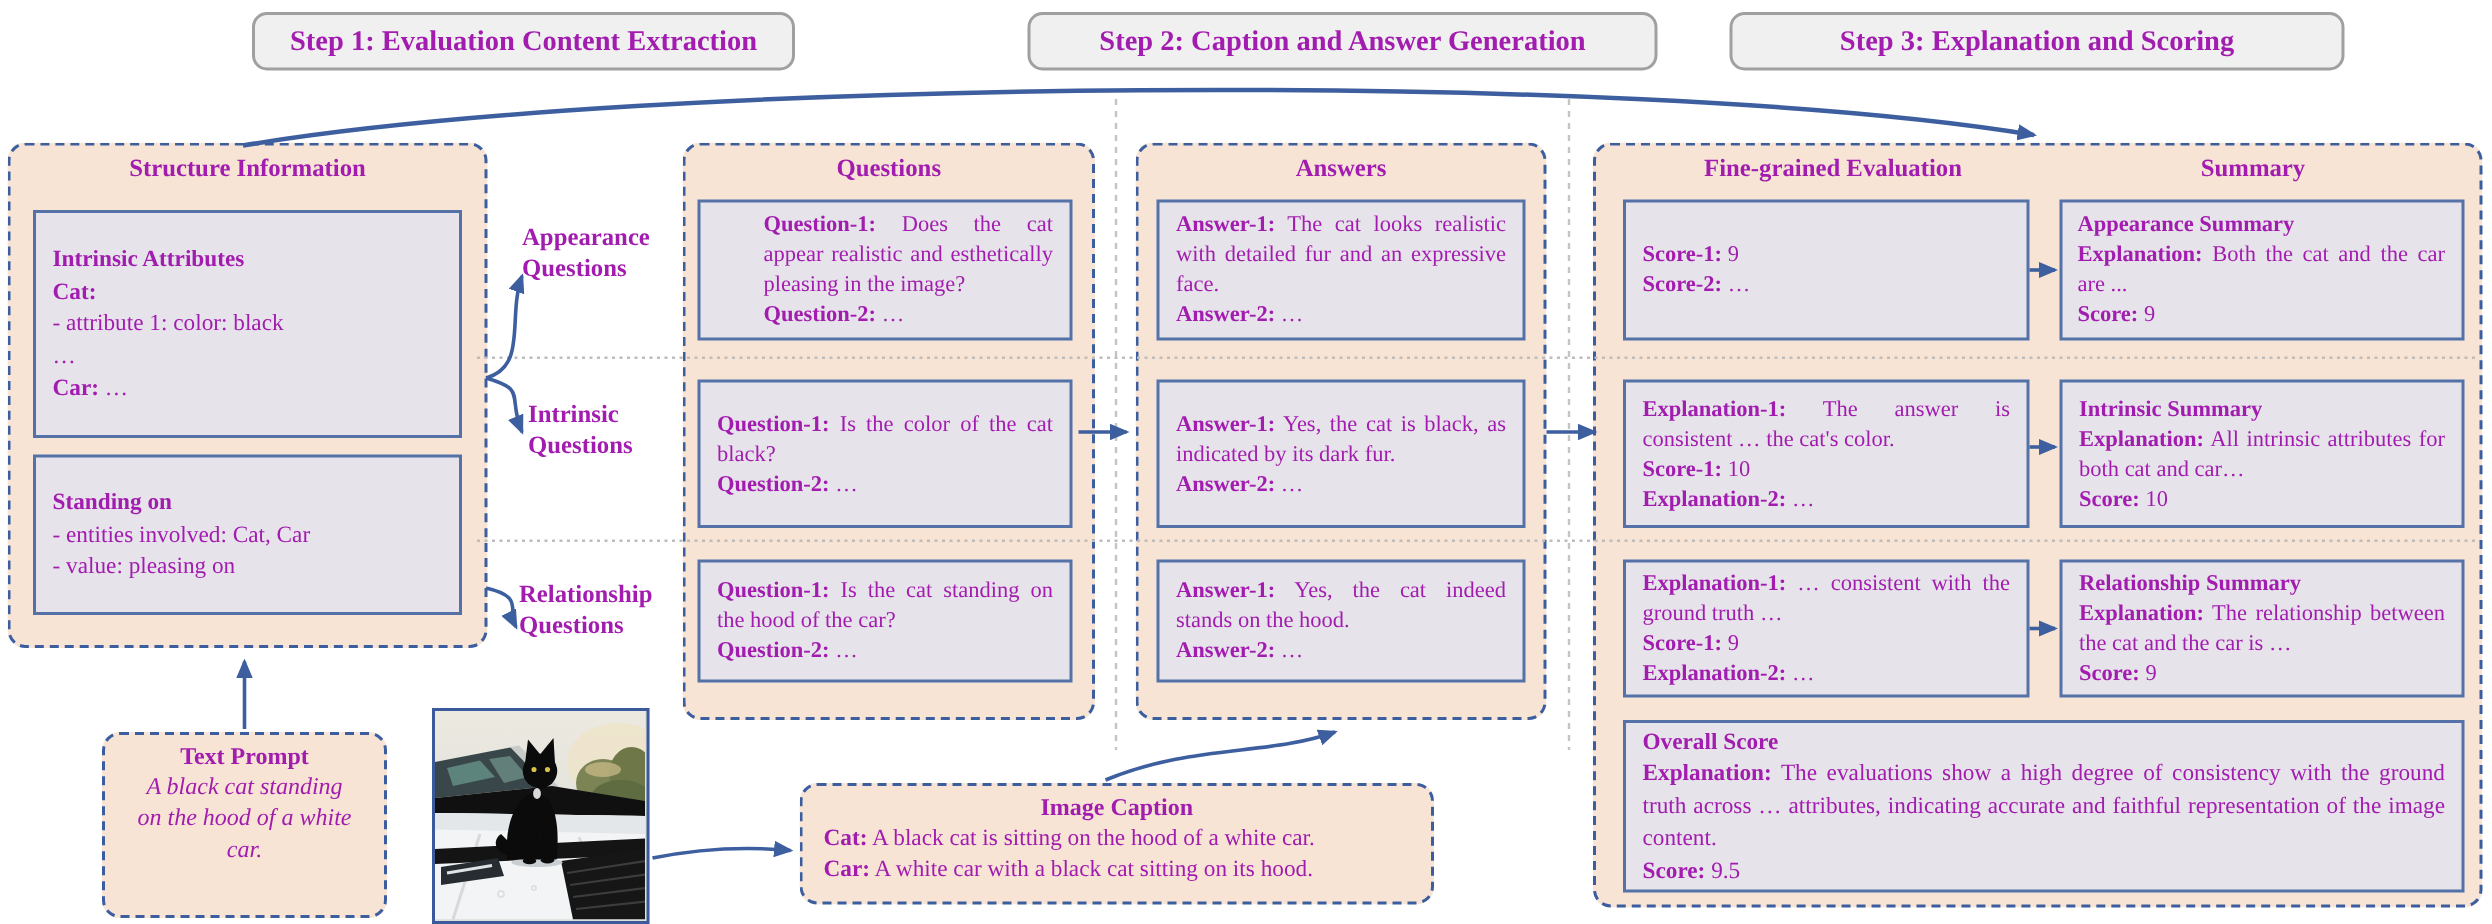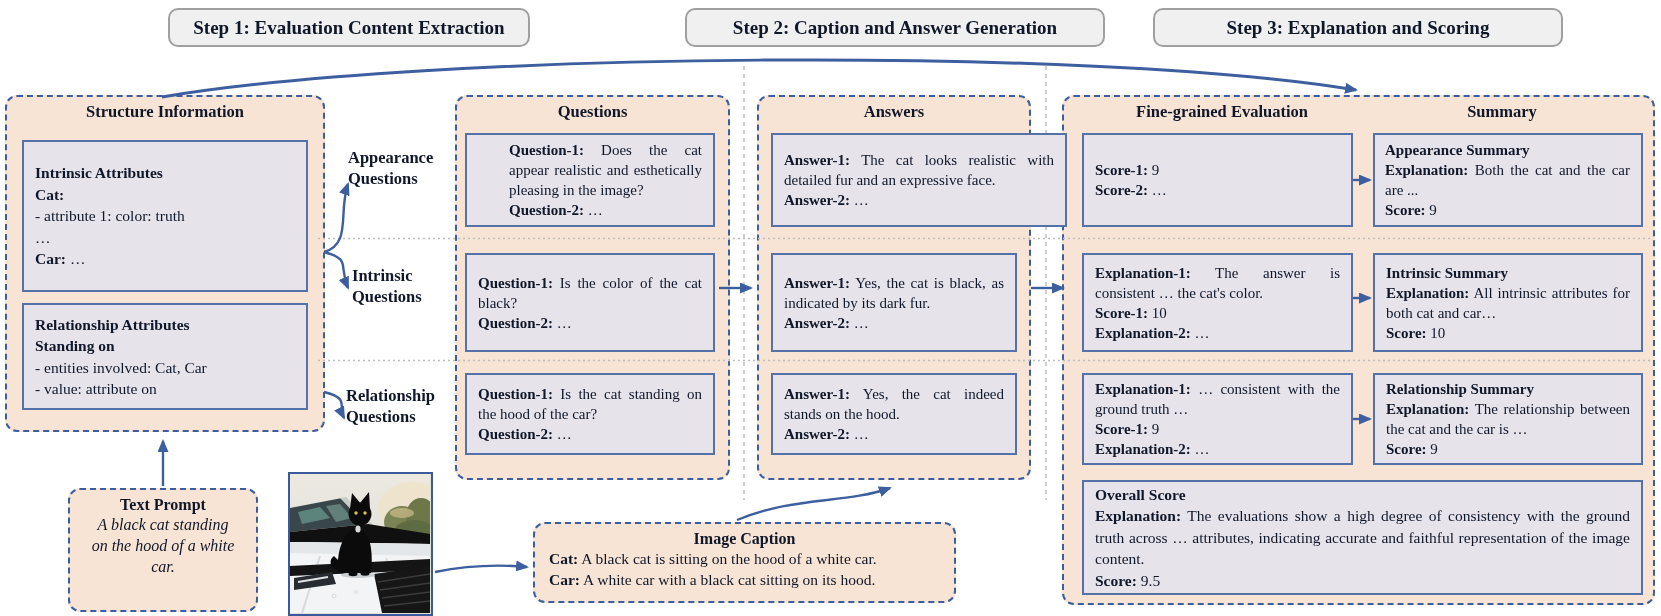--- a/index.html
+++ b/index.html
@@ -1,17 +1,17 @@
 <!DOCTYPE html>
 <html><head>
 <meta charset="utf-8">
 <style>
   html,body{margin:0;padding:0;background:#fff;}
   .canvas{position:relative;width:1661px;height:616px;background:#fff;overflow:hidden;
-          font-family:"Liberation Serif",serif;color:#0f172a;}
+          font-family:"Liberation Serif",serif;color:#a21caf;}
   .step-header{position:absolute;top:8px;height:39px;background:#f0f0f0;border:2.5px solid #a0a0a0;
           border-radius:10px;display:flex;align-items:center;justify-content:center;font-weight:bold;
           font-size:19px;z-index:3;box-sizing:border-box;}
   .panel{position:absolute;background:#f8e4d4;border:2.5px dashed #3c5e9e;border-radius:12px;
           z-index:1;box-sizing:border-box;}
   .panel-title{position:absolute;font-weight:bold;font-size:16.5px;text-align:center;z-index:3;}
   .box{position:absolute;background:#e6e3ea;border:2px solid #5472a7;z-index:3;display:flex;
           flex-direction:column;justify-content:center;padding:5px 11px;font-size:15px;line-height:20px;
           box-sizing:border-box;}
   .box .line{text-align:justify;}
@@ -52,29 +52,28 @@
 
   <div class="panel-title" style="left:5px;top:102px;width:320px;">Structure Information</div>
   <div class="panel-title" style="left:455px;top:102px;width:275px;">Questions</div>
   <div class="panel-title" style="left:757px;top:102px;width:274px;">Answers</div>
   <div class="panel-title" style="left:1077px;top:102px;width:290px;">Fine-grained Evaluation</div>
   <div class="panel-title" style="left:1362px;top:102px;width:280px;">Summary</div>
 
   <div class="box struct" style="left:22px;top:140px;width:286px;height:152px;">
       <div class="line"><b>Intrinsic Attributes</b></div>
       <div class="line"><b>Cat:</b></div>
-      <div class="line">- attribute 1: color: truth</div>
+      <div class="line">- attribute 1: color: black</div>
       <div class="line">…</div>
       <div class="line"><b>Car:</b> …</div>
     </div>
   <div class="box struct" style="left:22px;top:303px;width:286px;height:107px;">
-      <div class="line"><b>Relationship Attributes</b></div>
       <div class="line"><b>Standing on</b></div>
       <div class="line">- entities involved: Cat, Car</div>
-      <div class="line">- value: attribute on</div>
+      <div class="line">- value: pleasing on</div>
     </div>
 
   <div class="row-label" style="left:348px;top:147px;">Appearance
 Questions</div>
   <div class="row-label" style="left:352px;top:265px;">Intrinsic
 Questions</div>
   <div class="row-label" style="left:346px;top:385px;">Relationship
 Questions</div>
 
   <div class="box" style="left:465px;top:133px;width:250px;height:94px;padding-left:42px;">
@@ -83,21 +82,21 @@
     </div>
   <div class="box" style="left:465px;top:253px;width:250px;height:99px;">
       <div class="line"><b>Question-1:</b> Is the color of the cat black?</div>
       <div class="line"><b>Question-2:</b> …</div>
     </div>
   <div class="box" style="left:465px;top:373px;width:250px;height:82px;">
       <div class="line"><b>Question-1:</b> Is the cat standing on the hood of the car?</div>
       <div class="line"><b>Question-2:</b> …</div>
     </div>
 
-  <div class="box" style="left:771px;top:133px;width:296px;height:94px;">
+  <div class="box" style="left:771px;top:133px;width:246px;height:94px;">
       <div class="line"><b>Answer-1:</b> The cat looks realistic with detailed fur and an expressive face.</div>
       <div class="line"><b>Answer-2:</b> …</div>
     </div>
   <div class="box" style="left:771px;top:253px;width:246px;height:99px;">
       <div class="line"><b>Answer-1:</b> Yes, the cat is black, as indicated by its dark fur.</div>
       <div class="line"><b>Answer-2:</b> …</div>
     </div>
   <div class="box" style="left:771px;top:373px;width:246px;height:82px;">
       <div class="line"><b>Answer-1:</b> Yes, the cat indeed stands on the hood.</div>
       <div class="line"><b>Answer-2:</b> …</div>

